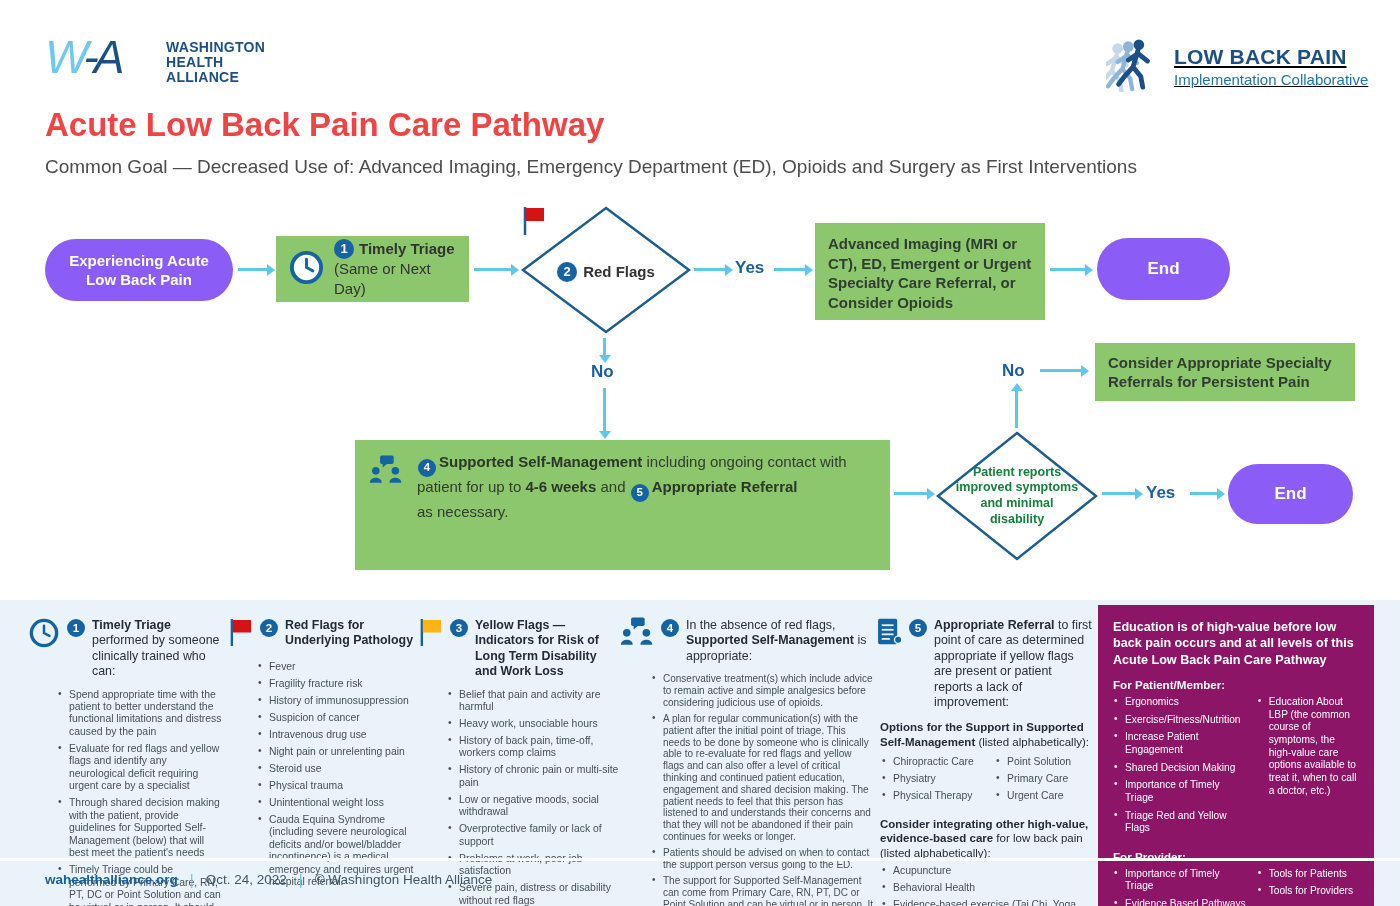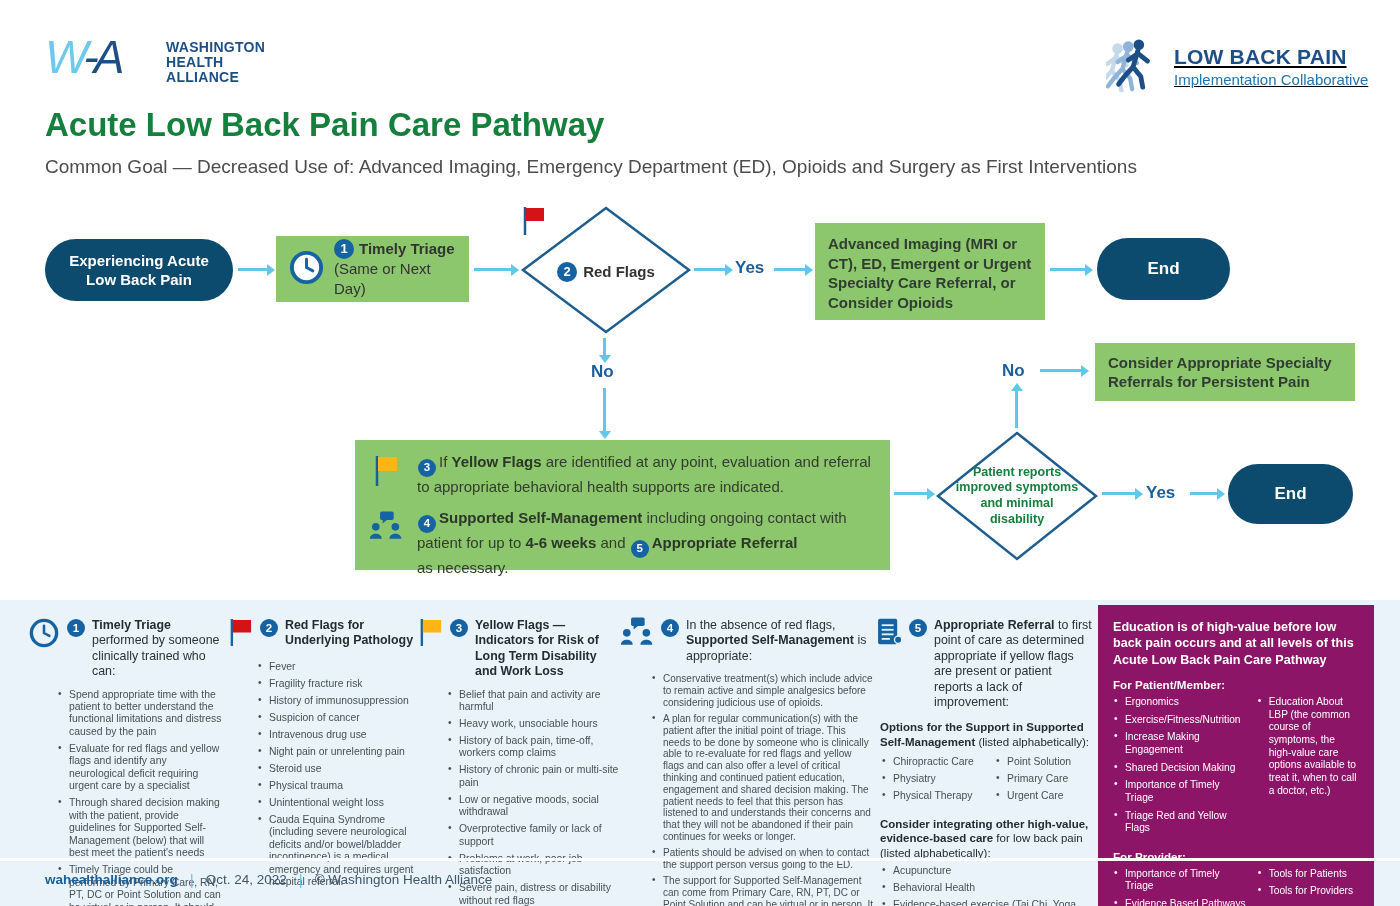--- a/index.html
+++ b/index.html
@@ -9,25 +9,25 @@
   
   .logo-mark { position:absolute; left:45px; top:34px; font-weight:normal; font-style:italic; font-size:46px; letter-spacing:-3px; line-height:1; }
   .logo-mark .lw { color:#6fc9ee; }
   .logo-mark .lh { color:#1d4f86; margin:0 -2px; }
   .logo-mark .la { color:#1d4f86; }
   .logo-word { position:absolute; left:166px; top:40px; color:#1d4f86; font-weight:bold; font-size:14px; line-height:1.08; letter-spacing:.3px; }
   .prog-logo { position:absolute; left:1106px; top:36px; display:flex; align-items:center; gap:10px;text-decoration:underline; }
   .prog-text .pt1 { color:#1d4f86; font-weight:bold; font-size:21px; letter-spacing:.2px; }
   .prog-text .pt2 { color:#2273ae; font-size:15px; margin-top:2px; }
 
-  .page-title { position:absolute; left:45px; top:106px; color:#15803d; font-weight:bold; font-size:33px; }
+  .page-title { position:absolute; left:45px; top:106px; color:#ef4444; font-weight:bold; font-size:33px; }
   .page-sub { position:absolute; left:45px; top:156px; color:#4c4c4c; font-size:19px; }
 
   
-  .pill { position:absolute; background:#0c4a6e; border-radius:999px; color:#fff; font-weight:bold;
+  .pill { position:absolute; background:#8b5cf6; border-radius:999px; color:#fff; font-weight:bold;
           display:flex; align-items:center; justify-content:center; text-align:center; font-size:15px; line-height:1.3; padding:0 18px; }
   .gbox { position:absolute; background:#8cc76d; color:#313d33; }
   .gbox.boldtxt { font-weight:bold; font-size:15px; line-height:1.3; padding:11px 13px; }
   .triage-box { display:flex; align-items:center; gap:9px; padding:0 10px 0 12px; }
   .triage-lines { font-size:15px; color:#333; line-height:1.35; }
   .triage-lines .t1 { font-weight:bold; display:flex; align-items:center; gap:5px; }
 
   .bdg { display:inline-flex; align-items:center; justify-content:center; background:#1563a2; color:#fff;
          border-radius:50%; font-weight:bold; flex:0 0 auto; }
   .bdg.b20 { width:20px; height:20px; font-size:13px; }
@@ -194,31 +194,20 @@
 
   <div class="pill" style="left:1097px; top:238px; width:133px; height:62px; font-size:17px;">End</div>
 
   <div class="ar v down" style="left:603px; top:338px; height:18px;"></div>
   <div class="yn" style="left:591px; top:362px;">No</div>
   <div class="ar v down" style="left:603px; top:388px; height:44px;"></div>
 
   <div class="bigbox">
     <div class="bigrow">
       <span class="icon-cell">
-        <svg width="26" height="34" viewBox="0 0 26 34">
-          <line x1="4" y1="2" x2="4" y2="32" stroke="#1d5d8f" stroke-width="2.5"></line>
-          <rect x="5" y="3" width="19" height="14" fill="#fdb515"></rect>
-        </svg>
-      </span>
-      <span class="txt">
-        <span class="bdg b18 inl">3</span><span>If </span><b>Yellow Flags</b><span> are identified at any point, evaluation and referral to appropriate behavioral health supports are indicated.</span>
-      </span>
-    </div>
-    <div class="bigrow">
-      <span class="icon-cell">
         <svg width="36" height="32" viewBox="0 0 40 34">
           <rect x="13" y="0" width="16" height="10" rx="2" fill="#1563a2"></rect>
           <path d="M16 10 L16 14 L21 10 Z" fill="#1563a2"></path>
           <circle cx="8" cy="18" r="4.5" fill="#1563a2"></circle>
           <path d="M1 32 c0 -8 14 -8 14 0 Z" fill="#1563a2"></path>
           <circle cx="31" cy="18" r="4.5" fill="#1563a2"></circle>
           <path d="M24 32 c0 -8 14 -8 14 0 Z" fill="#1563a2"></path>
         </svg>
       </span>
       <span class="txt">
@@ -382,21 +371,21 @@
     </div>
   </div>
 
   <div class="edu">
     <div class="ehead">Education is of high-value before low back pain occurs and at all levels of this Acute Low Back Pain Care Pathway</div>
     <div class="etitle">For Patient/Member:</div>
     <div class="edu-cols">
       <ul class="el">
           <li>Ergonomics</li>
           <li>Exercise/Fitness/Nutrition</li>
-          <li>Increase Making Engagement</li>
+          <li>Increase Patient Engagement</li>
           <li>Shared Decision Making</li>
           <li>Importance of Timely Triage</li>
           <li>Triage Red and Yellow Flags</li>
         </ul>
       <ul class="er">
           <li>Education About LBP (the common course of symptoms, the high-value care options available to treat it, when to call a doctor, etc.)</li>
         </ul>
     </div>
     <div class="etitle">For Provider:</div>
     <div class="edu-cols">

